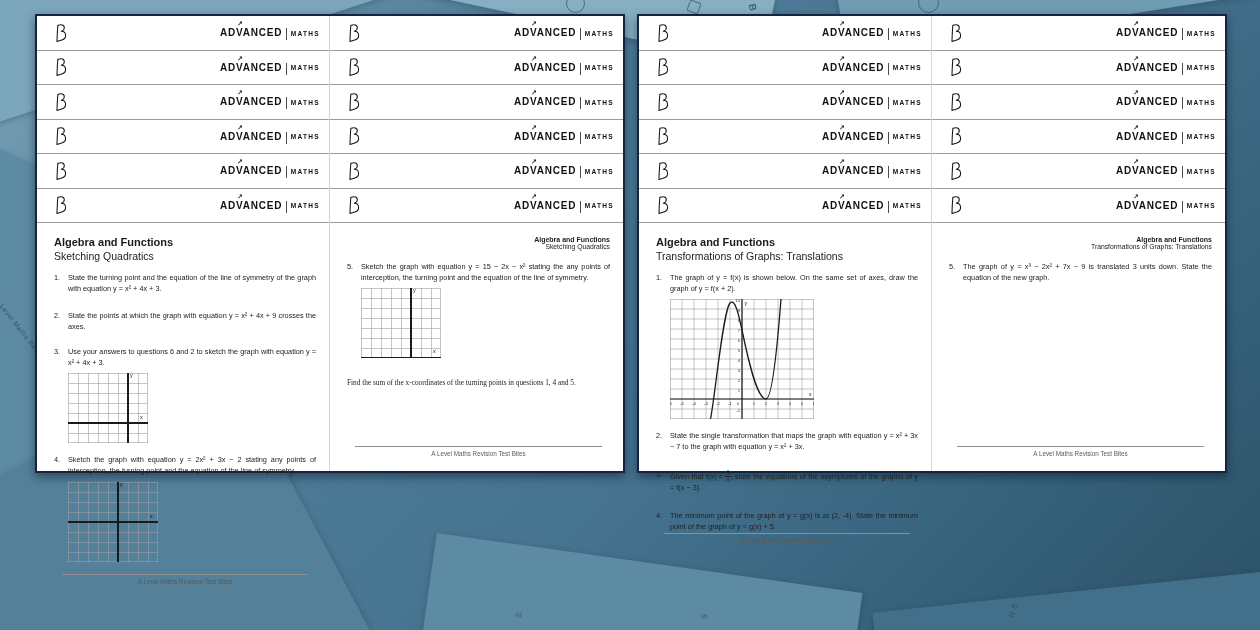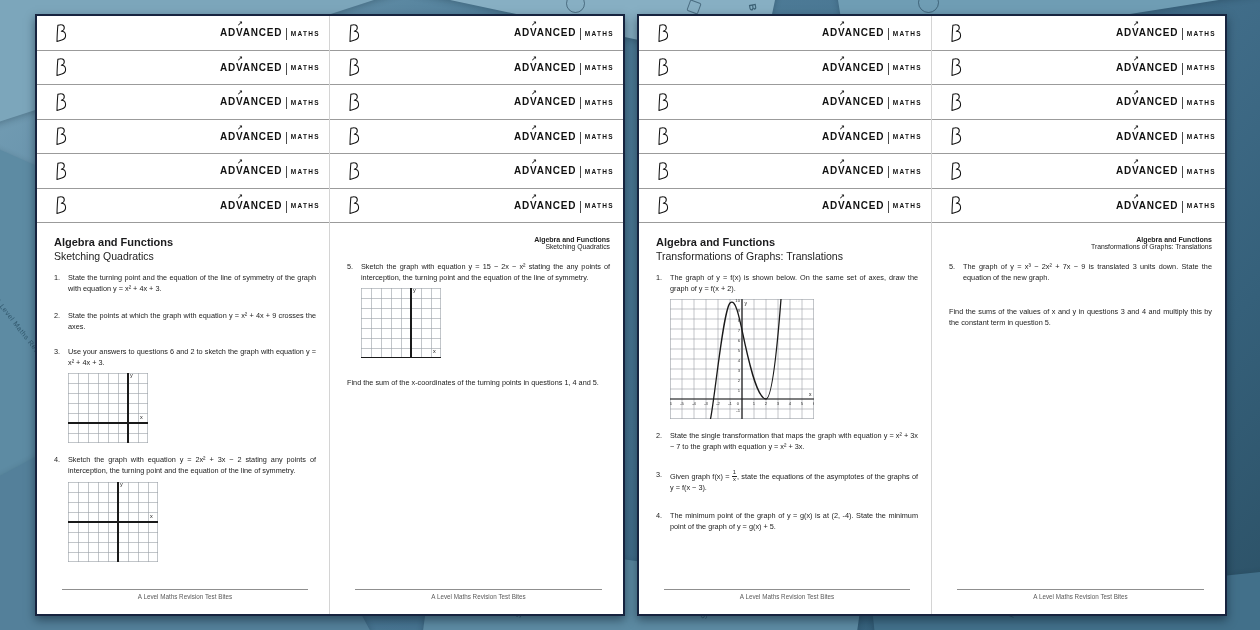--- a/index.html
+++ b/index.html
@@ -19,21 +19,21 @@
   .bgd1{left:566px;top:-6px;width:17px;height:17px;}
   .bgd2{left:918px;top:-8px;width:19px;height:19px;}
   .bgd3{left:688px;top:1px;width:10px;height:10px;border-radius:2px;transform:rotate(20deg);}
   .bg-text{position:absolute;color:#24485c;opacity:.75;font-size:7px;letter-spacing:.5px;white-space:nowrap;}
   .bgt-left{left:-16px;top:322px;transform:rotate(52deg);}
   .bgt-b1{left:515px;top:609px;transform:rotate(-75deg);font-size:8px;}
   .bgt-b2{left:701px;top:612px;transform:rotate(105deg);font-size:8px;}
   .bgt-b3{left:1006px;top:606px;transform:rotate(-70deg);font-size:8px;}
   .bgt-doodle-b{left:749px;top:2px;transform:rotate(80deg);font-size:10px;font-weight:700;}
   
-  .page{position:absolute;top:14px;width:590px;height:602px;background:#ffffff;
+  .page{position:absolute;top:14px;width:590px;height:459px;background:#ffffff;
         border:2px solid #17243f;box-sizing:border-box;display:flex;
         box-shadow:0 4px 9px rgba(8,24,38,.5);}
   .page-left{left:35px;}
   .page-right{left:637px;}
   .col{width:50%;height:100%;display:flex;flex-direction:column;box-sizing:border-box;}
   .col:first-child{border-right:1px solid #d4d4d4;}
   
   .hrow{height:34.5px;box-sizing:border-box;border-bottom:1px solid #9b9b9b;
         display:flex;align-items:center;justify-content:space-between;padding:0 9px 0 15px;flex:none;}
   .blogo{width:17px;height:24px;transform:rotate(-5deg);flex:none;}
@@ -54,21 +54,21 @@
   .q-text{flex:1;text-align:justify;}
   .plain-text{font-size:7.3px;line-height:1.45;text-align:justify;}
   .q-graph{position:relative;margin:3px 0 12px 14px;align-self:flex-start;}
   .axis-label{position:absolute;font-size:5.5px;color:#111;line-height:1;}
   .frac{display:inline-block;text-align:center;vertical-align:-2px;line-height:1;font-size:5.8px;}
   .frac .fn{display:block;border-bottom:.7px solid #222;padding:0 1px;}
   .frac .fd{display:block;}
   .col-footer{margin-top:auto;margin-left:8px;margin-right:8px;border-top:1px solid #8f8f8f;
               text-align:center;font-size:6.3px;color:#5a5a5a;padding-top:3px;margin-bottom:14px;}
   
-  .mb17{margin-bottom:17px;} .mb15{margin-bottom:15px;} .mb12{margin-bottom:12px;}
+  .mb17{margin-bottom:17px;} .mb15{margin-bottom:15px;} .mb12{margin-bottom:12px;font-family:Liberation Serif, serif;}
   .mb2{margin-bottom:2px;} .mb18{margin-bottom:18px;} .mb24{margin-bottom:24px;}
   svg{display:block;}
 </style>
 </head>
 <body>
 
 <div class="stage">
 
   <div class="bg-paper bgp1"></div>
   <div class="bg-paper bgp2"></div>
@@ -476,21 +476,21 @@
               <text x="139" y="96.5" font-size="5" fill="#111">x</text>
               <path d="M40.5 120 C45 98 53 12 60 4 C66 -2 70 22 75 45 C81 72 88 100 96 100 C102 100 107 52 111 0" fill="none" stroke="#1a1a1a" stroke-width="1.3" stroke-linecap="round"></path>
             </svg>
           </div>
         <div class="q mb18">
           <span class="q-num">2.</span>
           <span class="q-text">State the single transformation that maps the graph with equation y = x² + 3x − 7 to the graph with equation y = x² + 3x.</span>
         </div>
         <div class="q mb18">
           <span class="q-num">3.</span>
-          <span class="q-text"><span>Given graph f(x) = </span><span class="frac"><span class="fn">1</span><span class="fd">x</span></span><span>, state the equations of the asymptotes of the graphs of y = f(x − 3).</span></span>
+          <span class="q-text"><span>Given that f(x) = </span><span class="frac"><span class="fn">1</span><span class="fd">x</span></span><span>, state the equations of the asymptotes of the graphs of y = f(x − 3).</span></span>
         </div>
         <div class="q">
           <span class="q-num">4.</span>
           <span class="q-text">The minimum point of the graph of y = g(x) is at (2, -4). State the minimum point of the graph of y = g(x) + 5.</span>
         </div>
         <div class="col-footer">A Level Maths Revision Test Bites</div>
       </div>
     </div>
 
     <div class="col">
@@ -564,18 +564,17 @@
         </div>
       <div class="content">
         <div class="mini-head">
           <div class="mh-t">Algebra and Functions</div>
           <div class="mh-s">Transformations of Graphs: Translations</div>
         </div>
         <div class="q mb24">
           <span class="q-num">5.</span>
           <span class="q-text">The graph of y = x³ − 2x² + 7x − 9 is translated 3 units down. State the equation of the new graph.</span>
         </div>
-        <div class="plain-text">Find the sums of the values of x and y in questions 3 and 4 and multiply this by the constant term in question 5.</div>
         <div class="col-footer">A Level Maths Revision Test Bites</div>
       </div>
     </div>
   </div>
 </div>
 
 </body></html>

